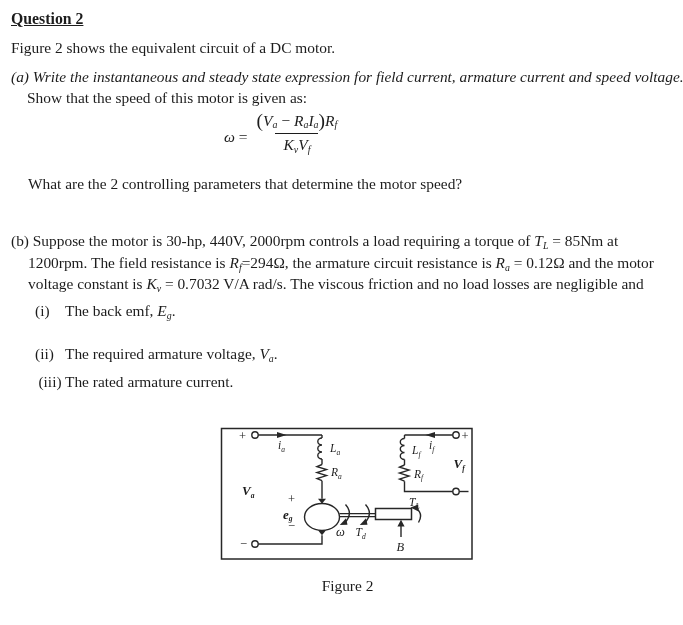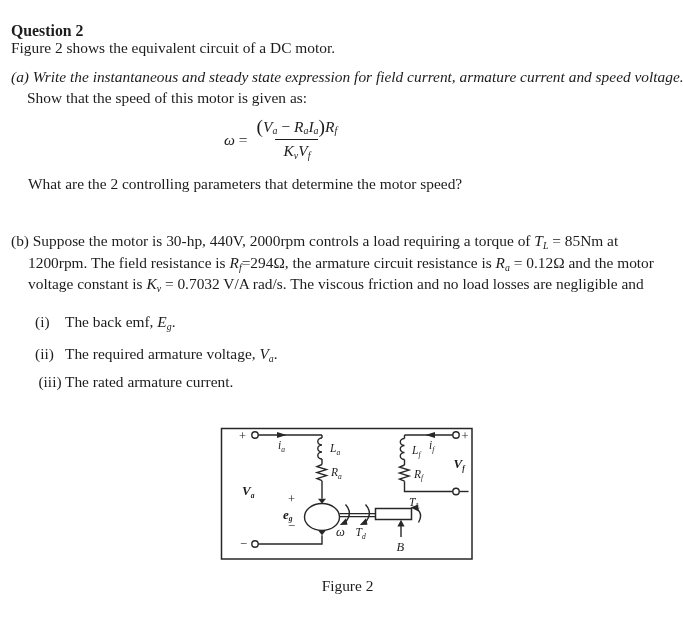--- a/index.html
+++ b/index.html
@@ -22,61 +22,61 @@
   .sub{font-size:0.64em;vertical-align:-0.28em;}
   .paren{font-size:19.5px;font-style:normal;vertical-align:-1.5px;line-height:1;}
   
   .formula{
     position:absolute;left:224px;top:111px;
     display:flex;align-items:center;
     font-size:15.5px;
   }
   .formula .lhs{margin-right:5px;padding-top:8px;}
   .frac{display:inline-flex;flex-direction:column;align-items:center;}
-  .frac .num{padding:0 4px 2px;margin-top:6px;}
+  .frac .num{padding:0 4px 2px;}
   .frac .den{border-top:1.4px solid #1c1c1c;padding:2px 8px 0;text-align:center;}
   
   .item-label{display:inline-block;min-width:30px;}
   
   .circuit-svg{position:absolute;left:220px;top:425px;}
   .wire{stroke:#272727;stroke-width:1.4;fill:none;}
   .solid{fill:#272727;stroke:none;}
   .node{fill:#ffffff;stroke:#272727;stroke-width:1.4;}
   .lbl{font-family:"Liberation Serif",serif;font-style:italic;font-size:11.5px;fill:#1c1c1c;}
   .lblb{font-family:"Liberation Serif",serif;font-style:italic;font-weight:bold;font-size:13px;fill:#1c1c1c;}
   .sign{font-family:"Liberation Serif",serif;font-style:normal;font-size:12.5px;fill:#1c1c1c;}
   .tsub{font-size:7.5px;}
   .caption{position:absolute;left:220px;top:577px;width:255px;text-align:center;font-size:15.4px;}
 </style>
 </head>
 <body>
 
 <div id="page">
 
-  <div class="line title" style="left:11px;top:21px;">Question 2</div>
+  <div class="line title" style="left:11px;top:9px;text-decoration:underline;">Question 2</div>
   <div class="line" style="left:11px;top:38px;">Figure 2 shows the equivalent circuit of a DC motor.</div>
 
   <div class="line" style="left:11px;top:67px;font-style:italic;">(a) Write the instantaneous and steady state expression for field current, armature current and speed voltage.</div>
   <div class="line" style="left:27px;top:88px;">Show that the speed of this motor is given as:</div>
 
   <div class="formula">
     <span class="lhs"><span class="it">ω</span><span> =</span></span>
     <span class="frac">
       <span class="num"><span class="paren">(</span><span class="it">V</span><span class="it sub">a</span><span> − </span><span class="it">R</span><span class="it sub">a</span><span class="it">I</span><span class="it sub">a</span><span class="paren">)</span><span class="it">R</span><span class="it sub">f</span></span>
       <span class="den"><span class="it">K</span><span class="it sub">v</span><span class="it">V</span><span class="it sub">f</span></span>
     </span>
   </div>
 
   <div class="line" style="left:28px;top:174px;">What are the 2 controlling parameters that determine the motor speed?</div>
 
   <div class="line" style="left:11px;top:231px;"><span>(b) Suppose the motor is 30-hp, 440V, 2000rpm controls a load requiring a torque of </span><span class="it">T</span><span class="it sub">L</span><span> = 85Nm at</span></div>
   <div class="line" style="left:28px;top:252.5px;"><span>1200rpm. The field resistance is </span><span class="it">R</span><span class="it sub">f</span><span>=294Ω, the armature circuit resistance is </span><span class="it">R</span><span class="it sub">a</span><span> = 0.12Ω and the motor</span></div>
   <div class="line" style="left:28px;top:274px;"><span>voltage constant is </span><span class="it">K</span><span class="it sub">v</span><span> = 0.7032 V/A rad/s. The viscous friction and no load losses are negligible and</span></div>
 
-  <div class="line" style="left:35px;top:312px;">
+  <div class="line" style="left:35px;top:301px;">
     <span class="item-label">(i)</span><span><span>The back emf, </span><span class="it">E</span><span class="it sub">g</span><span>.</span></span>
   </div>
   <div class="line" style="left:35px;top:343.5px;">
     <span class="item-label">(ii)</span><span><span>The required armature voltage, </span><span class="it">V</span><span class="it sub">a</span><span>.</span></span>
   </div>
   <div class="line" style="left:35px;top:371.5px;text-align:center;">
     <span class="item-label">(iii)</span><span><span>The rated armature current.</span></span>
   </div>
 
   <svg class="circuit-svg" width="255" height="140" viewBox="0 0 255 140">

